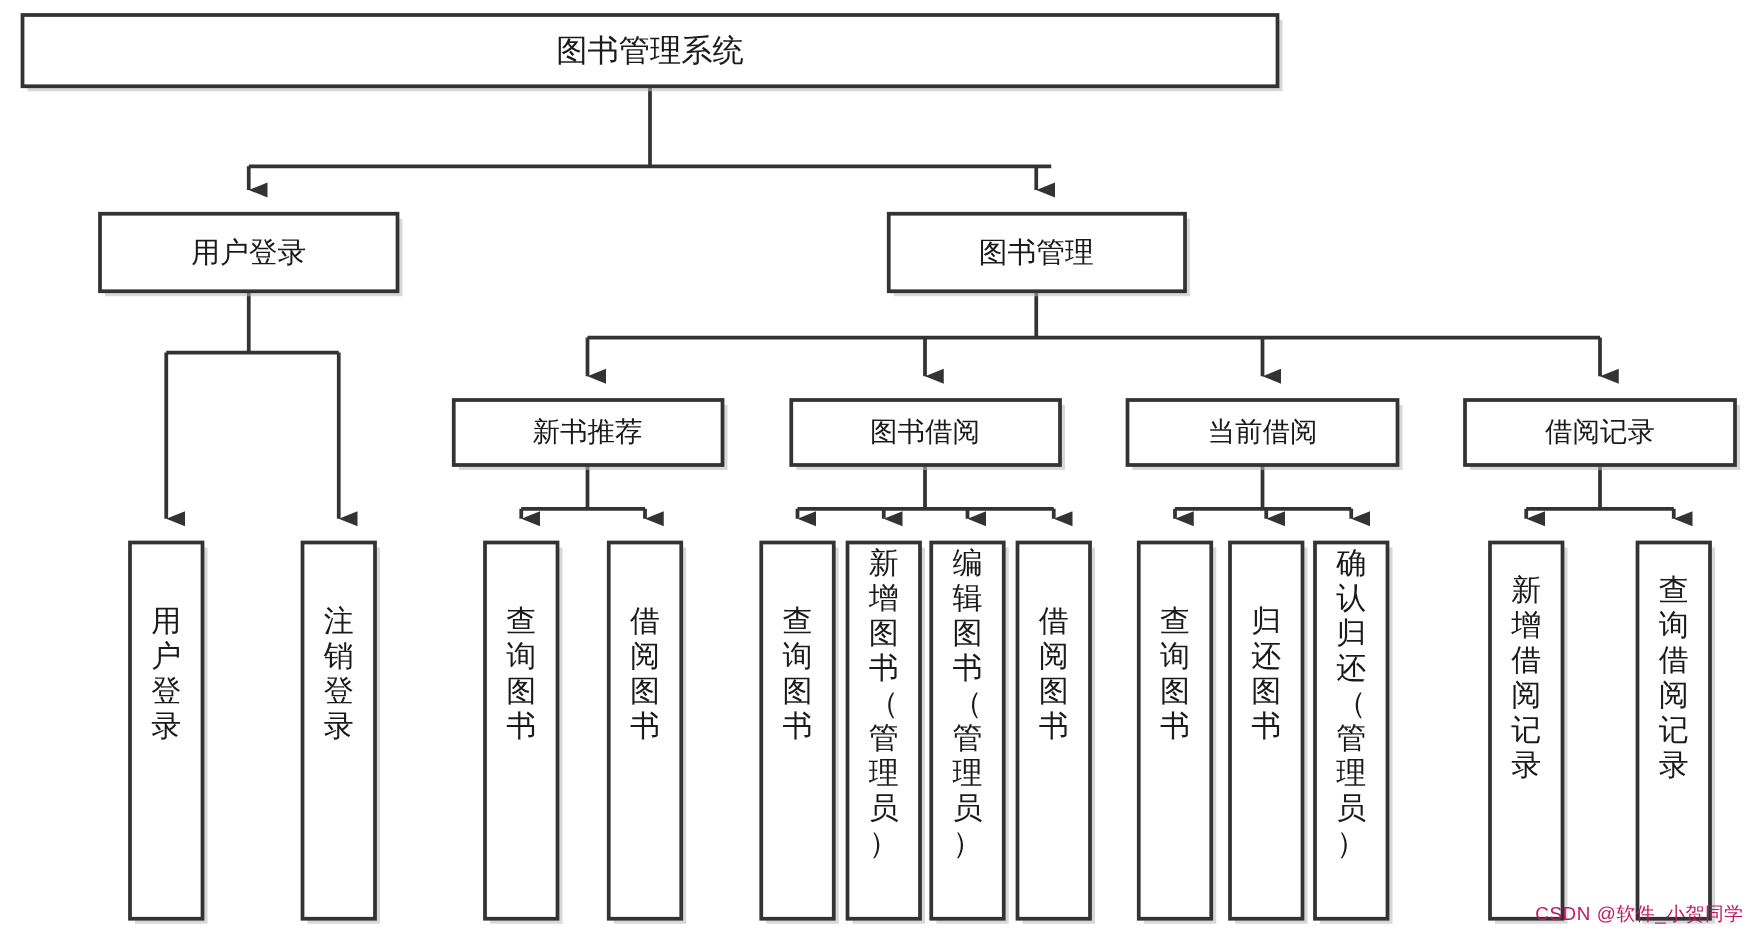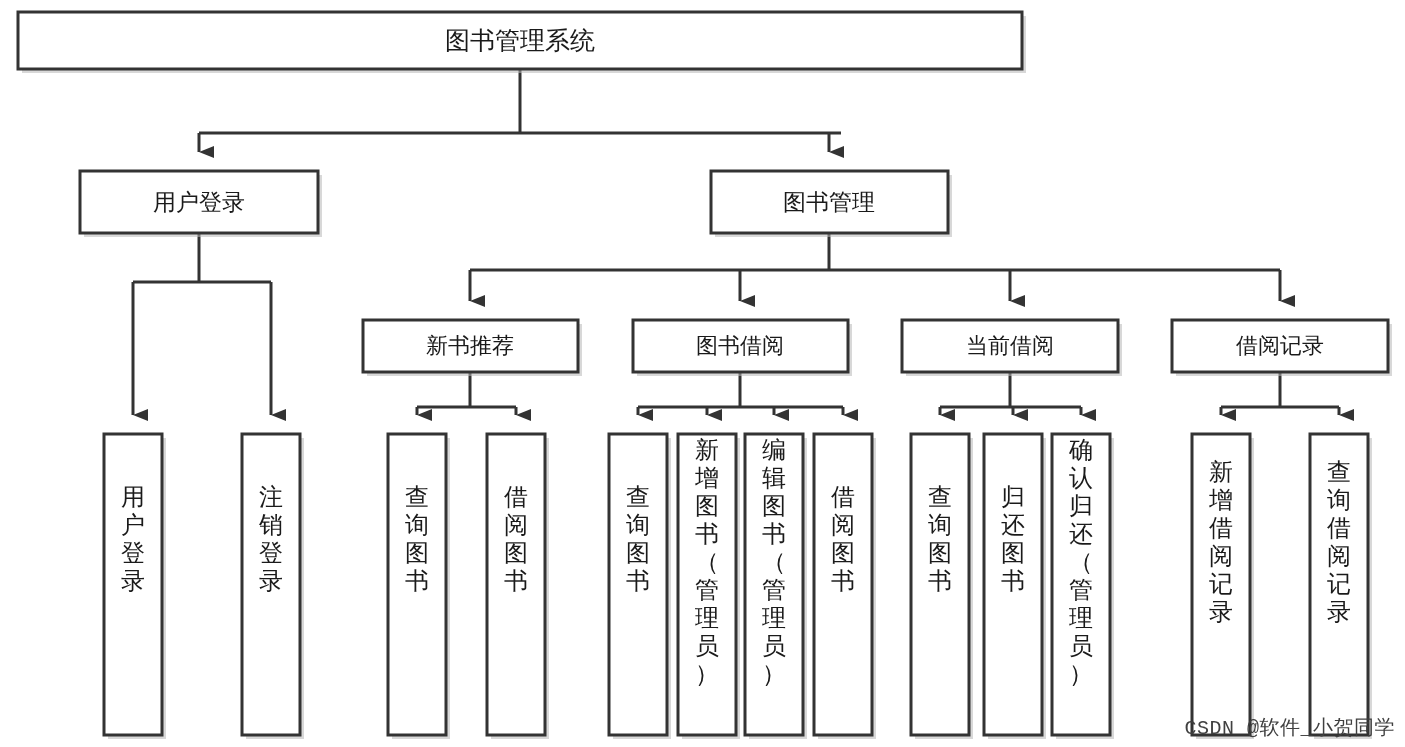--- a/index.html
+++ b/index.html
@@ -57,23 +57,23 @@
     stroke-linecap: butt;
   }
   .arrow-head {
     fill: #333333;
     stroke: none;
   }
   .watermark {
     position: absolute;
     right: 10px;
     bottom: 6px;
-    font-family: Liberation Mono, monospace;
-    font-size: 20px;
-    color: #404040;
+    font-family: Liberation Sans, sans-serif;
+    font-size: 15px;
+    color: #be185d;
     white-space: nowrap;
     letter-spacing: 0.5px;
     pointer-events: none;
   }
 </style>
 </head>
 <body>
 
 <div id="diagram-root">
   <svg class="flow" viewBox="0 0 1405 747" xmlns="http://www.w3.org/2000/svg">

